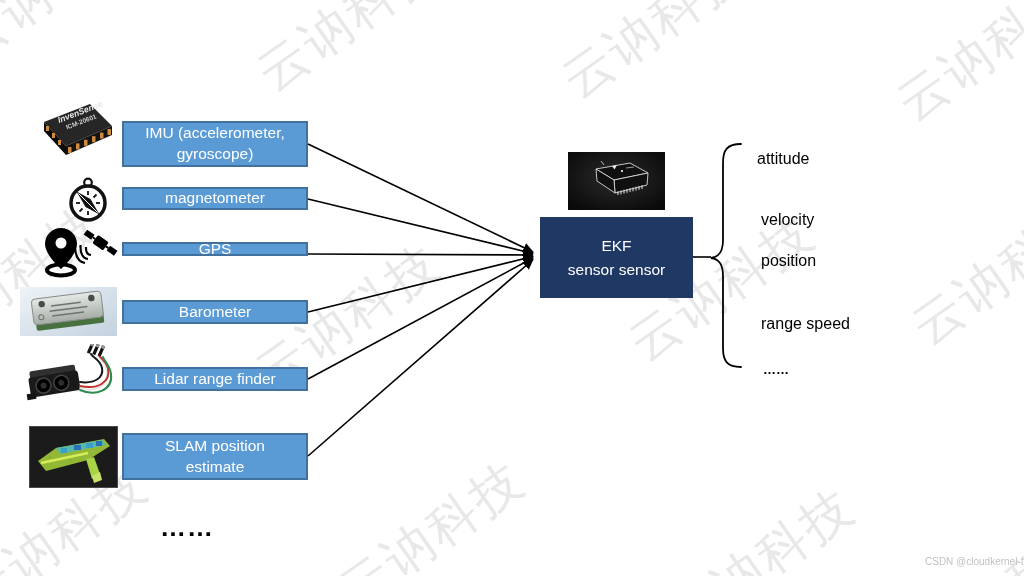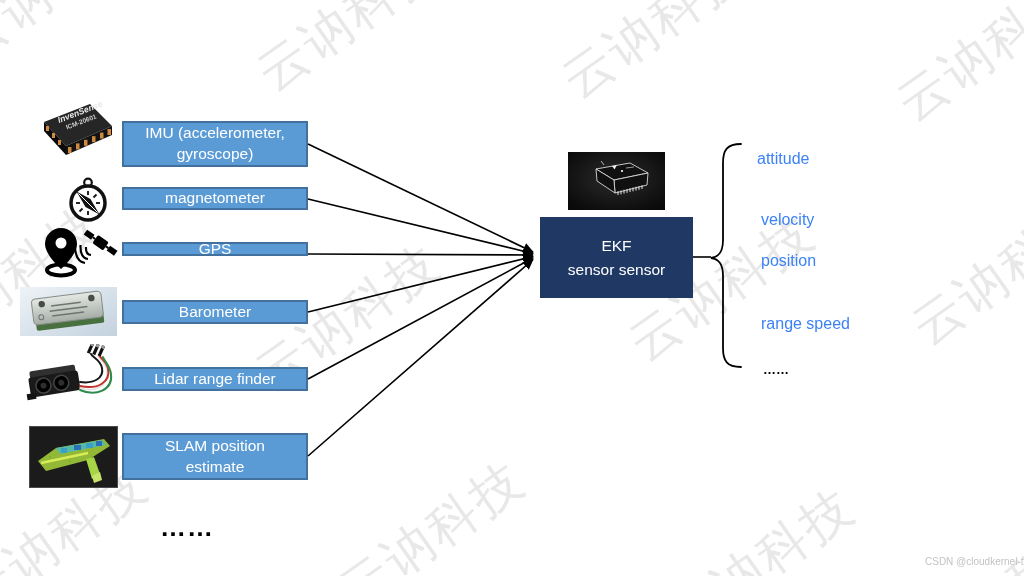--- a/index.html
+++ b/index.html
@@ -9,21 +9,21 @@
       transform:translate(-50%,-50%) rotate(-35deg);z-index:0;user-select:none;}
   .layer{position:absolute;left:0;top:0;z-index:2;}
   .sensor-img{position:absolute;z-index:2;}
   .sbox{position:absolute;left:122px;width:186px;background:#5B9BD5;border:2px solid #41719C;
         box-sizing:border-box;color:#fff;display:flex;align-items:center;justify-content:center;
         text-align:center;font-size:15.5px;line-height:1.35;padding:0 12px;z-index:2;}
   .ekf{position:absolute;left:540px;top:217px;width:153px;height:81px;background:#1F3864;
        color:#fff;display:flex;flex-direction:column;align-items:center;justify-content:center;
        font-size:15.5px;line-height:1.5;z-index:2;}
   .fcimg{position:absolute;left:568px;top:152px;width:97px;height:58px;z-index:2;}
-  .out{position:absolute;font-size:16px;color:#3b82f6;z-index:2;}
+  .out{position:absolute;font-size:16px;color:#000000;z-index:2;}
   .dots-big{position:absolute;left:160px;top:512px;font-size:26px;font-weight:900;color:#000;
             letter-spacing:1px;z-index:2;}
   .dots-small{position:absolute;left:763px;top:362px;font-size:13px;font-weight:900;color:#000;z-index:2;}
   .credit{position:absolute;left:925px;top:556px;font-size:10px;color:#c3c3c3;z-index:3;white-space:nowrap;}
   svg{display:block;}
 </style>
 </head>
 <body>
 
 <div class="canvas">

